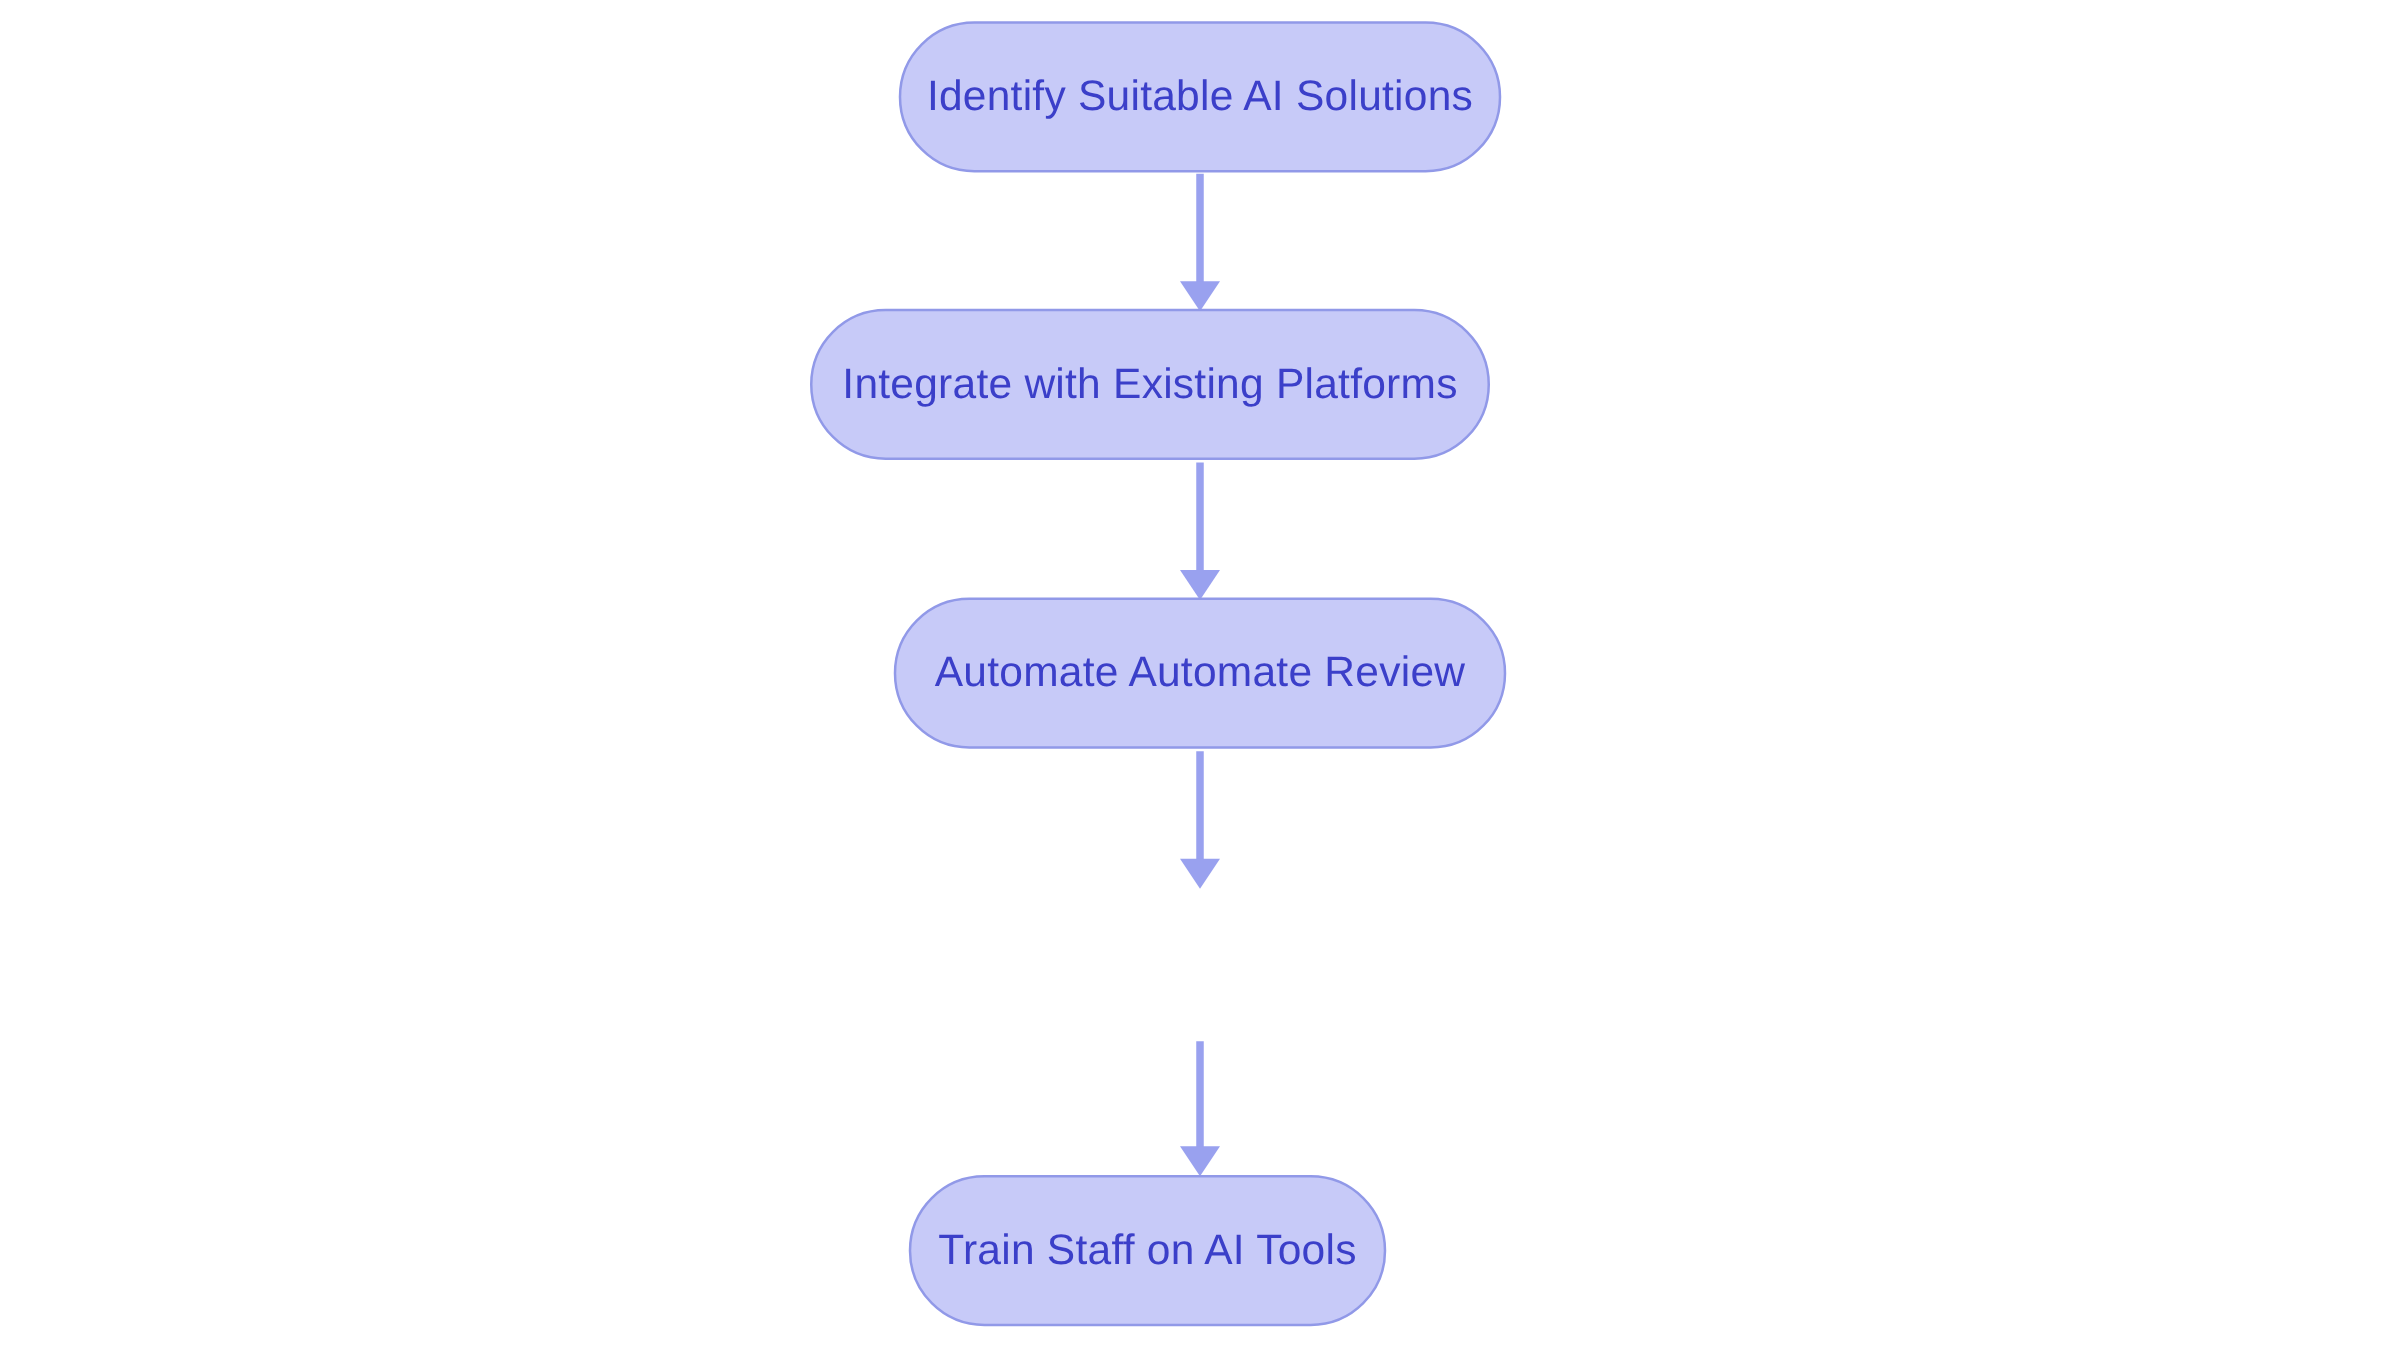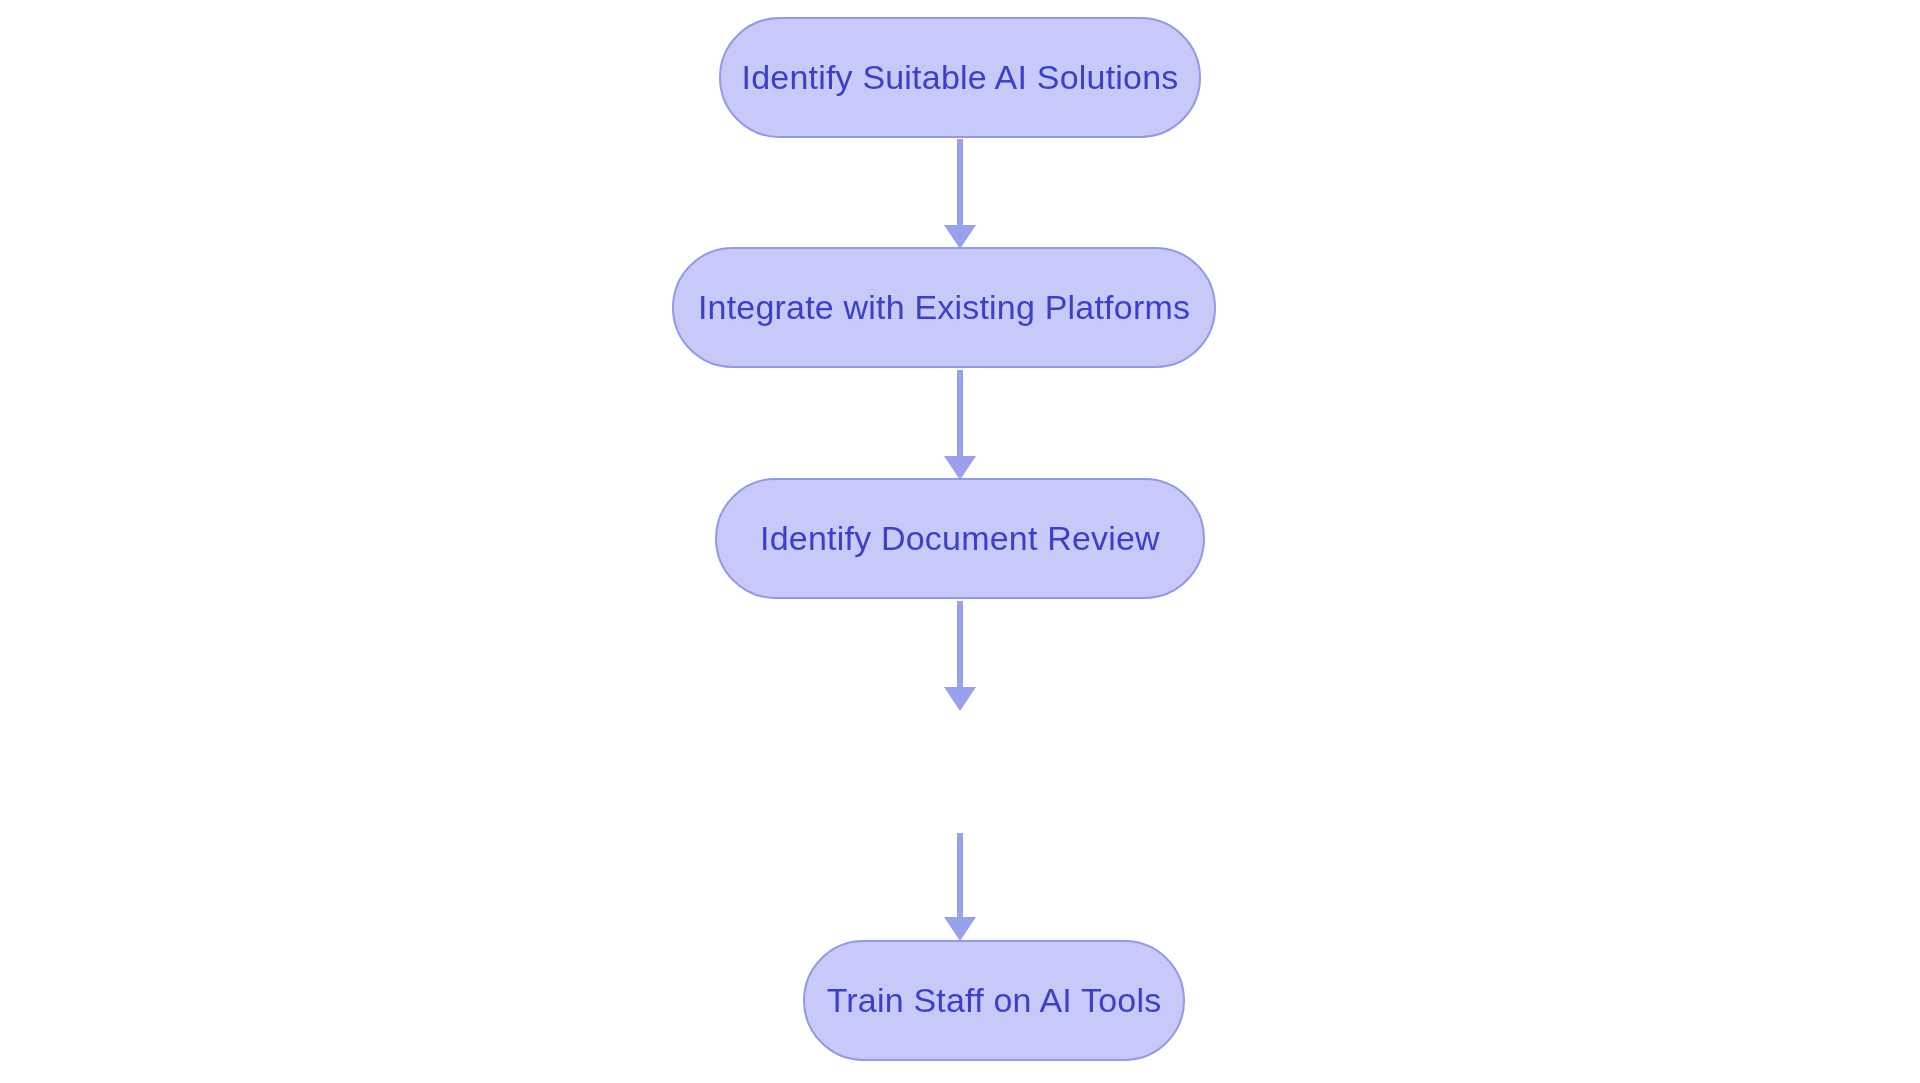--- a/index.html
+++ b/index.html
@@ -26,24 +26,24 @@
     align-items: center;
     justify-content: center;
     color: #3b3fc9;
     font-size: 34px;
     font-weight: 500;
     letter-spacing: 0.2px;
     text-align: center;
     white-space: nowrap;
   }
   #node-1 { left: 719px;  top: 17px;  width: 482px; }
-  #node-2 { left: 672px;  top: 247px; width: 544px; }
+  #node-2 { left: 648px;  top: 247px; width: 544px; }
   #node-3 { left: 715px;  top: 478px; width: 490px; }
   #node-4 { left: 701px;  top: 710px; width: 518px; }
-  #node-5 { left: 803px;  top: 940px; width: 382px; }
+  #node-5 { left: 727px;  top: 940px; width: 382px; }
   .arrow-layer {
     position: absolute;
     left: 0; top: 0;
     width: 1920px;
     height: 1083px;
     pointer-events: none;
   }
 </style>
 </head>
 <body>
@@ -71,21 +71,21 @@
 
   <div class="flow-node" id="node-1">
     <span>Identify Suitable AI Solutions</span>
   </div>
 
   <div class="flow-node" id="node-2">
     <span>Integrate with Existing Platforms</span>
   </div>
 
   <div class="flow-node" id="node-3">
-    <span>Identify Document Review</span>
+    <span>Automate Automate Review</span>
   </div>
 
 
   <div class="flow-node" id="node-5">
     <span>Train Staff on AI Tools</span>
   </div>
 
 </div>
 
 </body></html>

